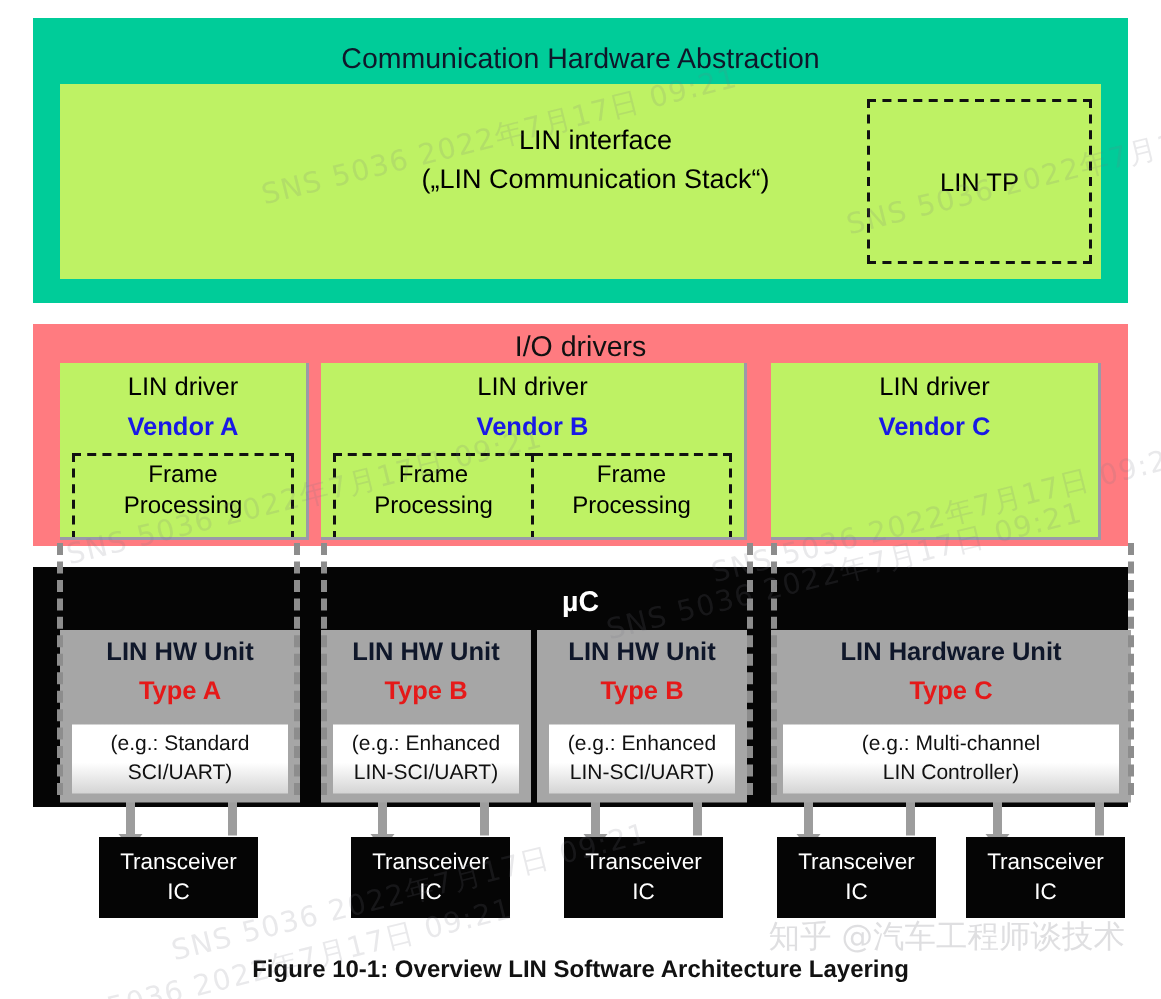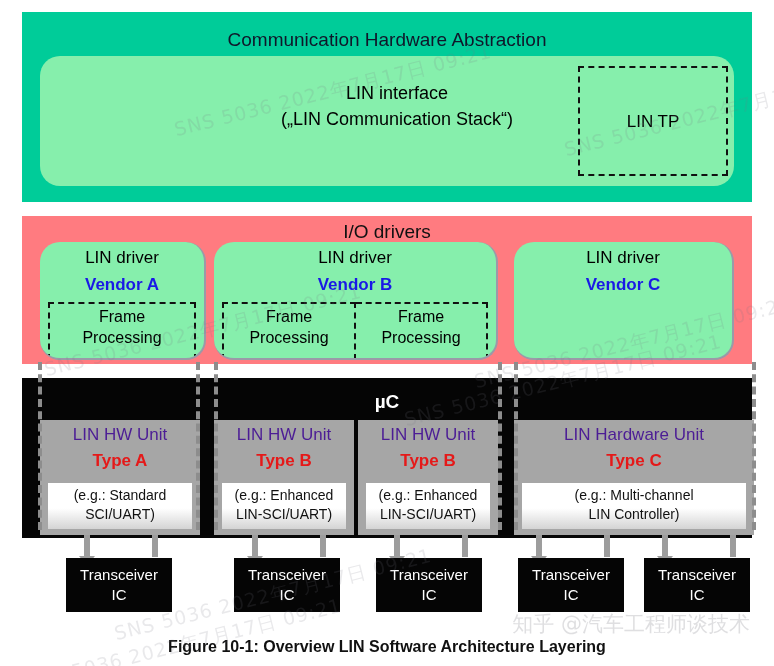--- a/index.html
+++ b/index.html
@@ -65,24 +65,23 @@
   .band-green {
     left: 22px; top: 12px;
     width: 730px; height: 190px;
     background: #00CC99;
     z-index: 5;
   }
   .band-green .band-title { top: 18px; color: #0f172a; }
 
   .panel-lav {
     position: absolute;
-    background: #86efac;
+    background: #bef264;
     box-sizing: border-box;
     z-index: 6;
-    border-radius: 20px;
   }
   .lav-comm {
     left: 40px; top: 56px;
     width: 694px; height: 130px;
   }
 
   .dashbox {
     position: absolute;
     border: 2px dashed #111;
     box-sizing: border-box;
@@ -183,21 +182,22 @@
   .hwA  { left: 40px;  width: 160px; }
   .hwB1 { left: 214px; width: 140px; }
   .hwB2 { left: 358px; width: 140px; }
   .hwC  { left: 514px; width: 240px; }
 
   .hw-title {
     text-align: center;
     font-size: 17px;
     line-height: 22px;
     margin-top: 4px;
-    color: #4c1d95;
+    color: #0f172a;
+    font-weight: bold;
   }
   .hw-type {
     color: #E51919;
     font-weight: bold;
     font-size: 17px;
     line-height: 22px;
   }
   .hw-eg {
     position: absolute;
     left: 8px; right: 8px;

